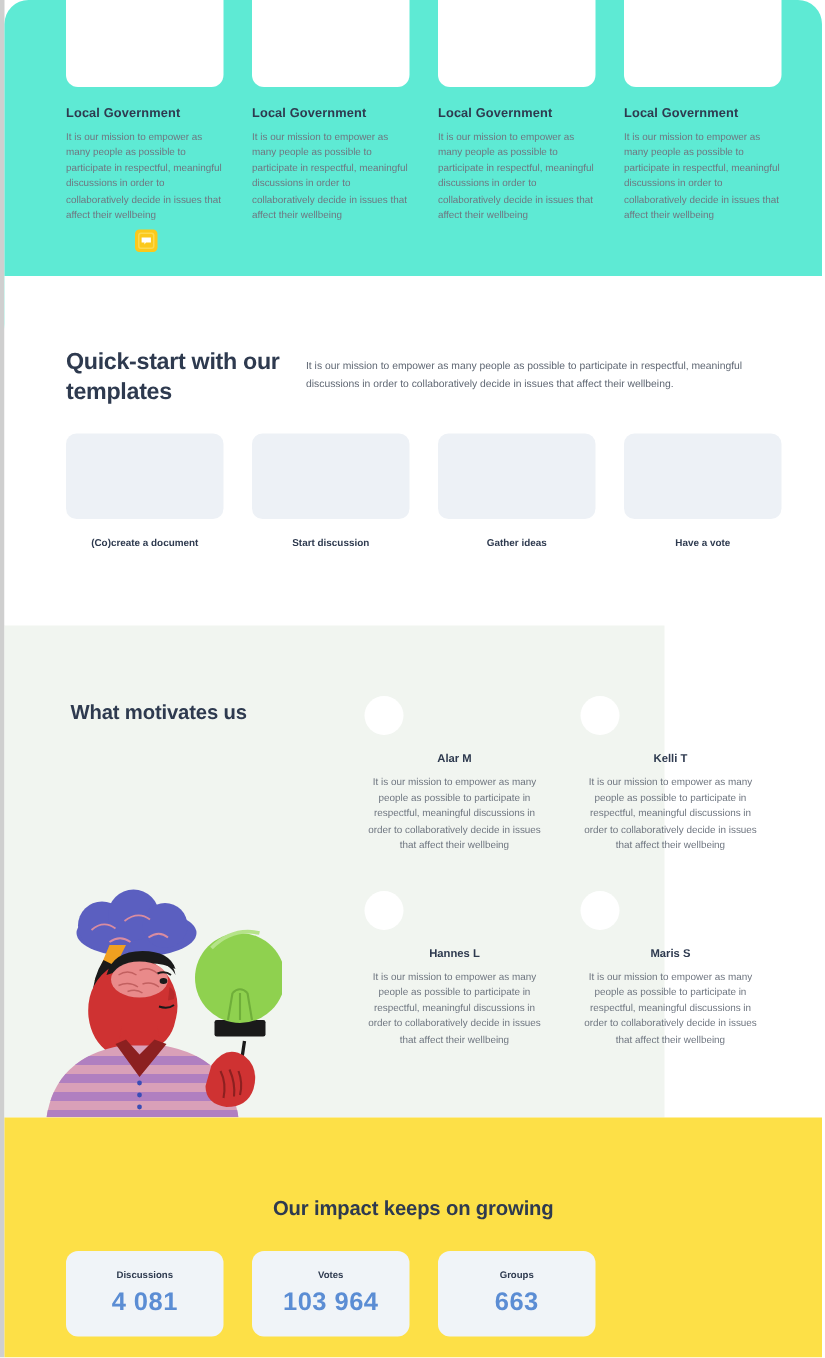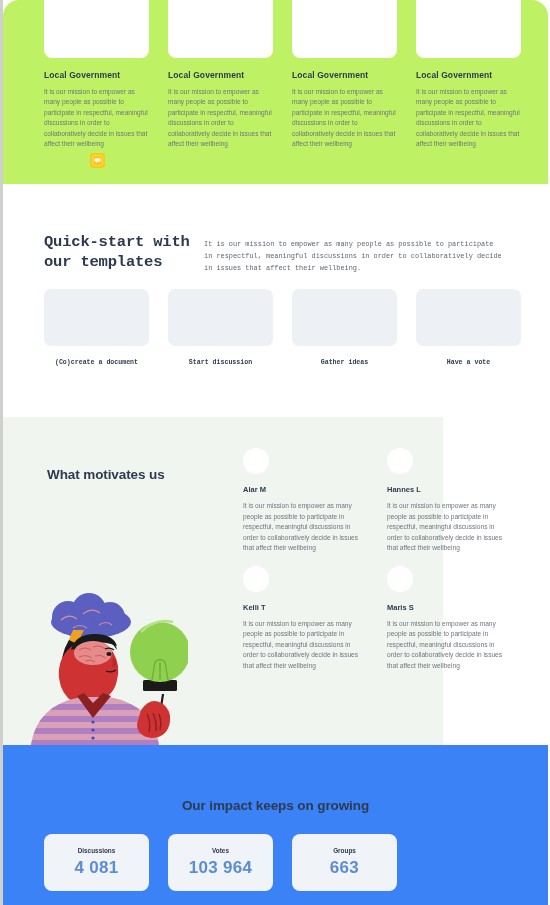--- a/index.html
+++ b/index.html
@@ -17,21 +17,21 @@
     background: #cfcfcf;
   }
   .right-gutter {
     position: absolute; right: 0; top: 0; width: 2px; height: 905px;
     background: #ffffff;
   }
 
   
   .sec-cream {
     position: absolute; left: 3px; top: 0; width: 545px; height: 232px;
-    background: #bef264;
+    background: #5eead4;
     border-radius: 16px;
   }
   .cards-row {
     position: absolute; left: 41px; top: -62px;
     display: flex; gap: 19px;
   }
   .feat-card { width: 105px; }
   .feat-thumb {
     width: 105px; height: 120px;
     background: #ffffff;
@@ -62,21 +62,20 @@
     display: flex; align-items: center; justify-content: center;
   }
   .chat-icon svg { display: block; }
   .icon-a { left: 90px; top: 153px; }
   .icon-b { left: 279px; top: 187px; }
 
   
   .sec-templates {
     position: absolute; left: 3px; top: 184px; width: 545px; height: 233px;
     background: #ffffff;
-    font-family: Liberation Mono, monospace;
   }
   .tpl-head {
     position: absolute; left: 41px; top: 48px;
     width: 150px;
     font-size: 15.5px; font-weight: bold; color: #2e3a4f;
     line-height: 1.32; letter-spacing: -.2px;
   }
   .tpl-sub {
     position: absolute; left: 201px; top: 55px; width: 300px;
     font-size: 6.9px; line-height: 1.72; color: #5f6773;
@@ -100,22 +99,22 @@
   .sec-motivates {
     position: absolute; left: 3px; top: 417px; width: 440px; height: 328px;
     background: #f1f5f0;
   }
   .mot-head {
     position: absolute; left: 44px; top: 50px;
     font-size: 13.5px; font-weight: bold; color: #2e3a4f;
     letter-spacing: -.1px;
   }
   .testimonials {
-    position: absolute; left: 240px; top: 31px;
-    display: grid; grid-template-columns: 120px 120px; gap: 12px 24px;
+    position: absolute; left: 240px; top: 47px;
+    display: grid; grid-template-columns: 120px 120px; gap: 24px 24px; text-align: center;
   }
   .avatar {
     width: 26px; height: 26px; border-radius: 50%;
     background: #ffffff;
   }
   .tst-name {
     margin-top: 11px;
     font-size: 7.5px; font-weight: bold; color: #2e3a4f;
   }
   .tst-body {
@@ -127,21 +126,21 @@
   .illus {
     position: absolute; left: 13px; top: 592px;
     width: 175px; height: 153px;
     overflow: hidden;
   }
   .illus svg { display: block; }
 
   
   .sec-impact {
     position: absolute; left: 3px; top: 745px; width: 545px; height: 160px;
-    background: #3b82f6;
+    background: #fde047;
   }
   .imp-head {
     position: absolute; left: 0; right: 0; top: 53px;
     text-align: center;
     font-size: 13.5px; font-weight: bold; color: #2e3a4f;
     letter-spacing: -.1px;
   }
   .stats-row {
     position: absolute; left: 41px; top: 89px;
     display: flex; gap: 19px;
@@ -242,26 +241,26 @@
     <div class="mot-head">What motivates us</div>
 
     <div class="testimonials">
       <div>
         <div class="avatar"></div>
         <div class="tst-name">Alar M</div>
         <div class="tst-body">It is our mission to empower as many people as possible to participate in respectful, meaningful discussions in order to collaboratively decide in issues that affect their wellbeing</div>
       </div>
       <div>
         <div class="avatar"></div>
-        <div class="tst-name">Hannes L</div>
+        <div class="tst-name">Kelli T</div>
         <div class="tst-body">It is our mission to empower as many people as possible to participate in respectful, meaningful discussions in order to collaboratively decide in issues that affect their wellbeing</div>
       </div>
       <div>
         <div class="avatar"></div>
-        <div class="tst-name">Kelli T</div>
+        <div class="tst-name">Hannes L</div>
         <div class="tst-body">It is our mission to empower as many people as possible to participate in respectful, meaningful discussions in order to collaboratively decide in issues that affect their wellbeing</div>
       </div>
       <div>
         <div class="avatar"></div>
         <div class="tst-name">Maris S</div>
         <div class="tst-body">It is our mission to empower as many people as possible to participate in respectful, meaningful discussions in order to collaboratively decide in issues that affect their wellbeing</div>
       </div>
     </div>
   </div>
 

